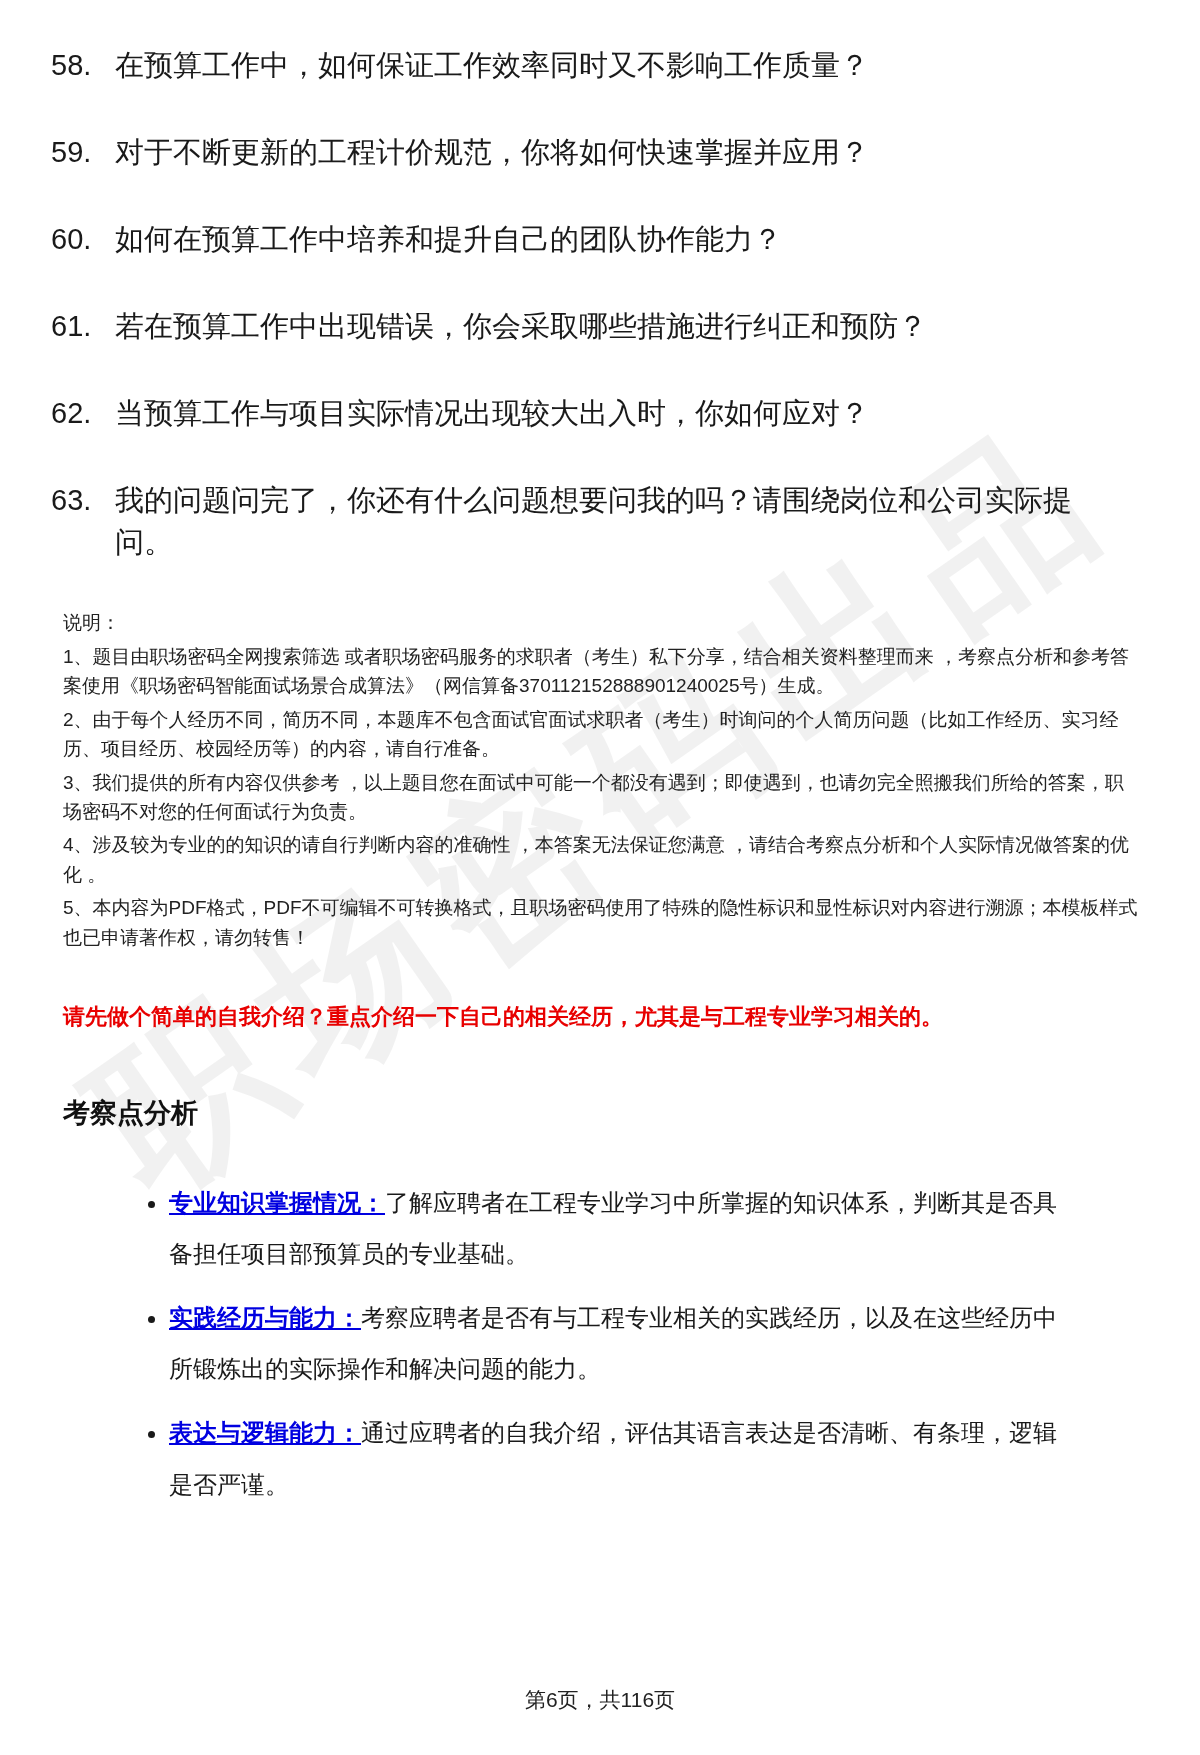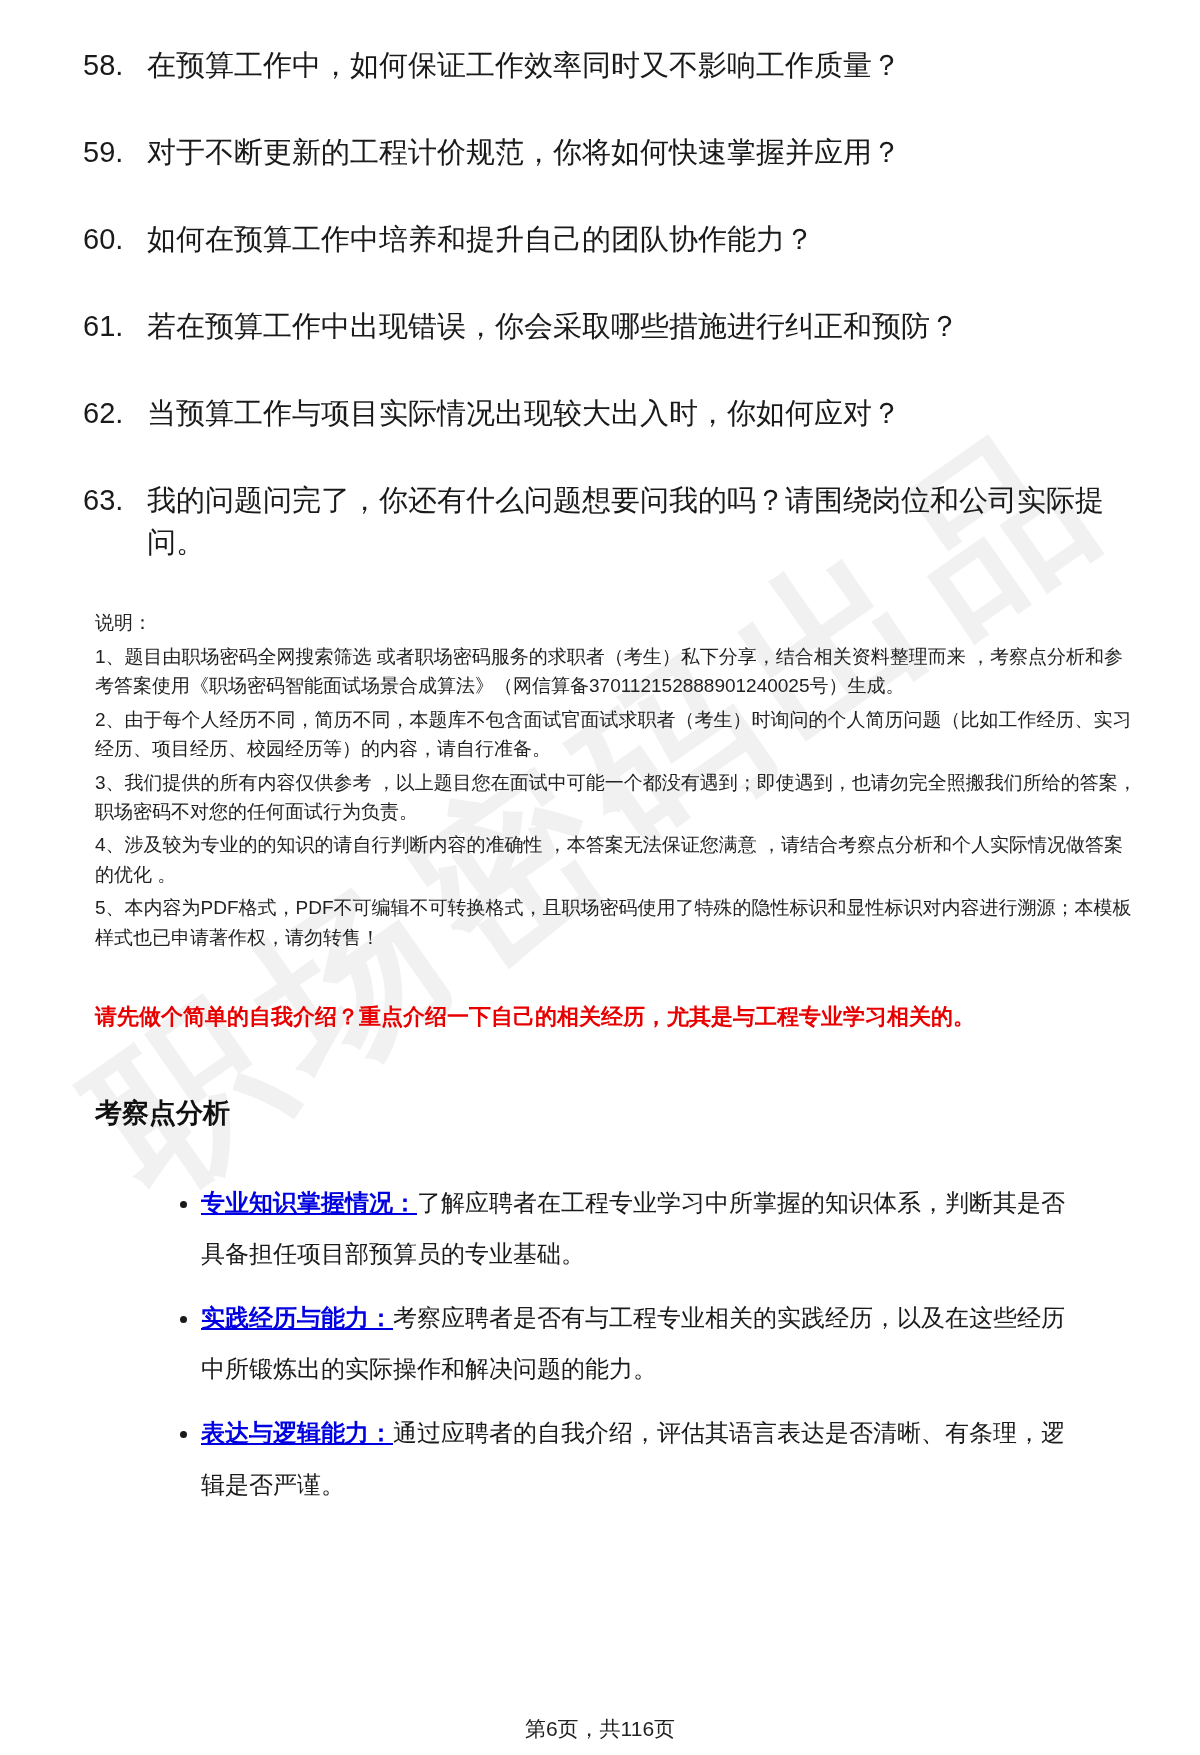--- a/index.html
+++ b/index.html
@@ -19,21 +19,21 @@
     font-weight:bold;
     color:rgba(0,0,0,0.055);
     white-space:nowrap;
     letter-spacing:22px;
     z-index:0;
     pointer-events:none;
   }
   .content{
     position:relative;
     z-index:1;
-    padding:44px 62px 0 83px;
+    padding:44px 62px 0 51px;
     box-sizing:border-box;
   }
   
   .question{
     display:flex;
     font-size:29px;
     line-height:1.45;
     margin-bottom:45px;
     color:#1a1a1a;
   }
@@ -80,21 +80,21 @@
     margin-bottom:12px;
     color:#1a1a1a;
   }
   .lead{
     color:var(--blue,#0000e0);
     font-weight:bold;
     text-decoration:underline;
   }
   .footer{
     position:absolute;
-    left:0;bottom:12px;
+    left:0;bottom:41px;
     width:100%;
     text-align:center;
     font-size:21px;
     color:#222;
     z-index:1;
   }
 </style>
 </head>
 <body>
 

